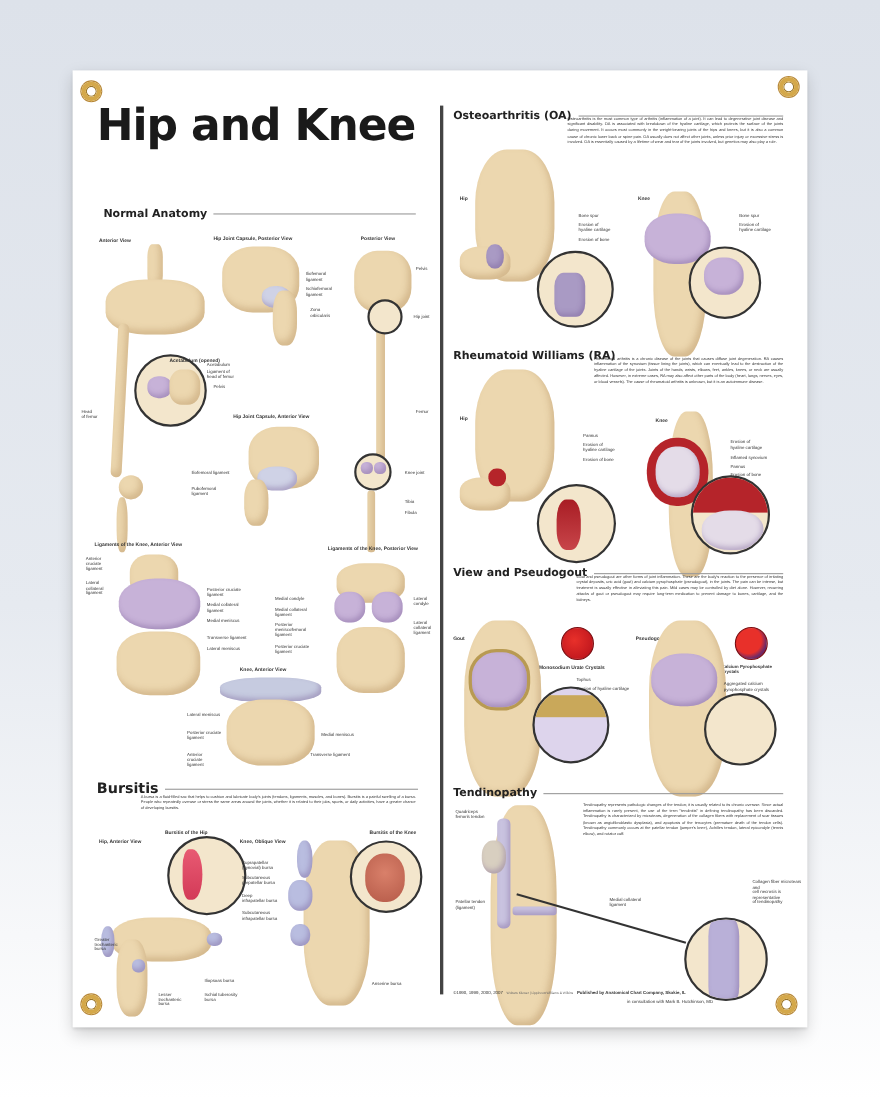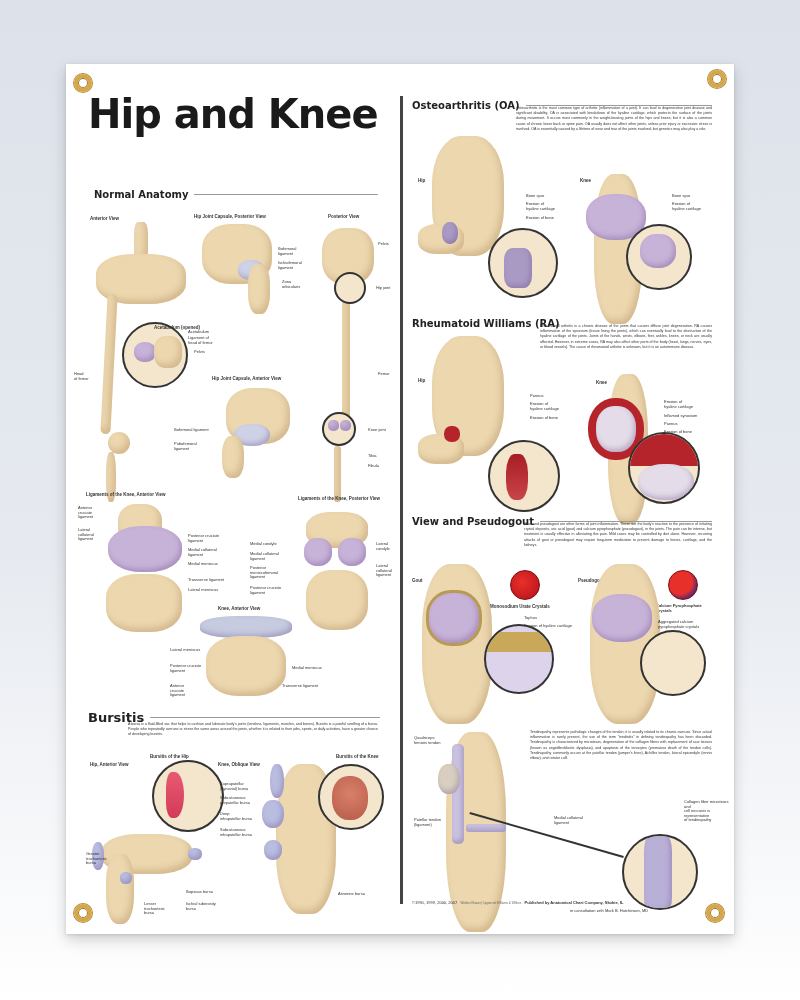--- a/index.html
+++ b/index.html
@@ -336,20 +336,24 @@
   <div class="lbl" style="left:458px; top:560px;">Erosion of hyaline cartilage</div>
 
   <div class="illus">
     <div class="bone" style="left:524px; top:500px; width:70px; height:160px;"></div>
     <div class="cart" style="left:526px; top:530px; width:60px; height:48px;"></div>
     <div class="lens" style="left:574px; top:566px; width:66px; height:66px;"></div>
   </div>
   <div class="lbl" style="left:592px; top:556px;">Aggregated calcium
 pyrophosphate crystals</div>
 
+  <div class="sec-head small" style="left:346px; top:652px; width:300px;">
+    <span>Tendinopathy</span>
+      <span class="rule"></span>
+  </div>
   <div class="desc" style="left:464px; top:666px; width:182px;">Tendinopathy represents pathologic changes of the tendon; it is usually related to its chronic overuse. Since actual inflammation is rarely present, the use of the term "tendinitis" in defining tendinopathy has been discarded. Tendinopathy is characterized by microtears, degeneration of the collagen fibers with replacement of scar tissues (known as angiofibroblastic dysplasia), and apoptosis of the tenocytes (premature death of the tendon cells). Tendinopathy commonly occurs at the patellar tendon (jumper's knee), Achilles tendon, lateral epicondyle (tennis elbow), and rotator cuff.</div>
   <div class="illus">
     <div class="bone" style="left:380px; top:668px; width:60px; height:200px;"></div>
     <div class="cart" style="left:386px; top:680px; width:12px; height:100px; background:#c9c3e0; border-radius:5px;"></div>
     <div class="cart" style="left:372px; top:700px; width:22px; height:30px; background:#d8cfc0;"></div>
     <div class="cart" style="left:400px; top:760px; width:40px; height:8px; background:#c9c3e0; border-radius:3px;"></div>
     <div class="lens" style="left:556px; top:770px; width:76px; height:76px;">
       <div class="cart" style="left:20px; top:0; width:28px; height:76px; background:#b9b0d8; border-radius:20%;"></div>
     </div>
   </div>

